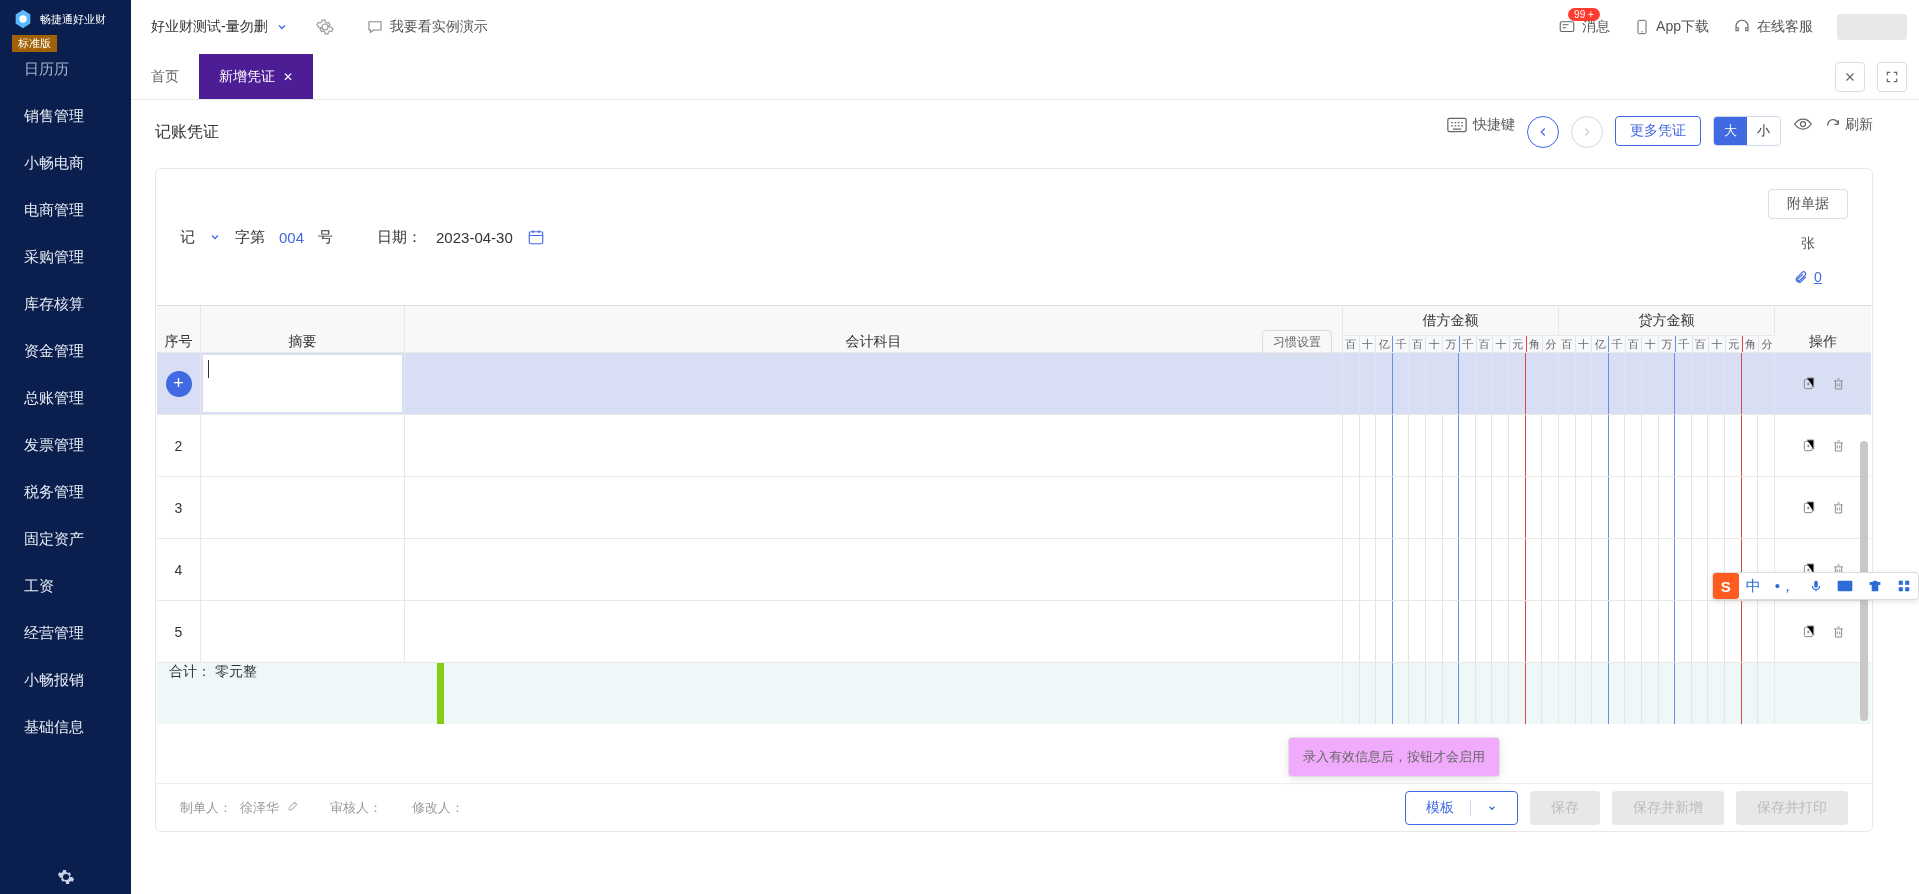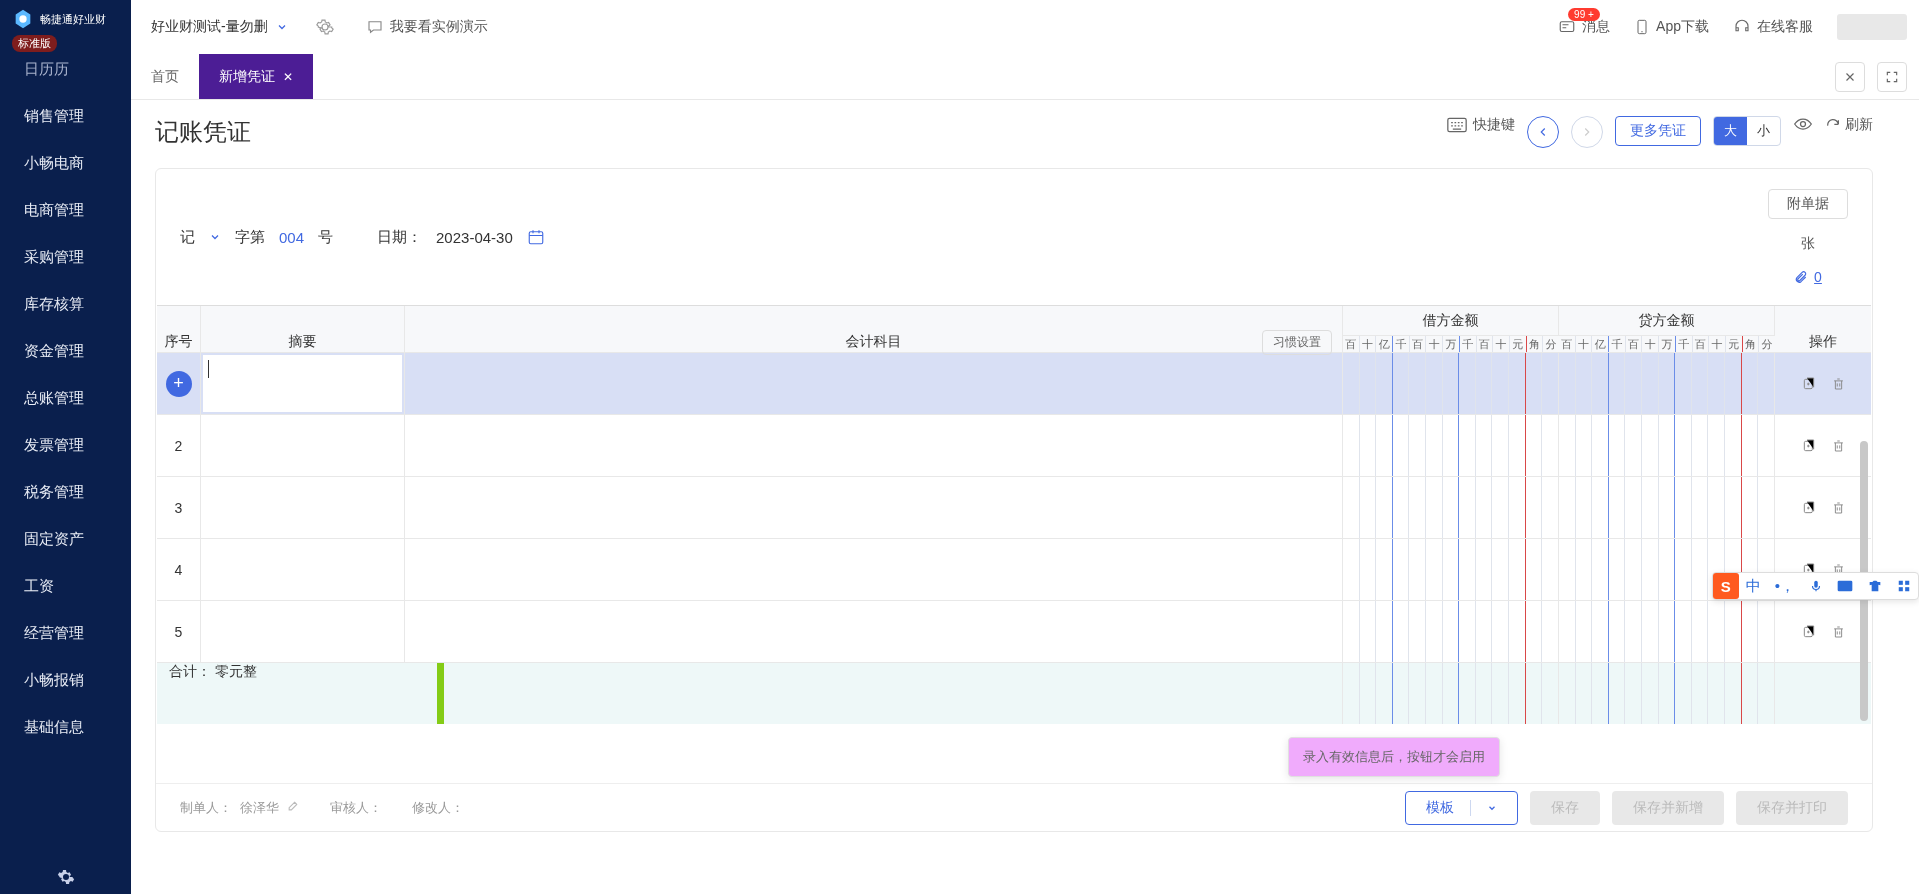--- a/index.html
+++ b/index.html
@@ -3,21 +3,21 @@
 <meta charset="utf-8">
 <style>
 * { margin: 0; padding: 0; box-sizing: border-box; font-family: -apple-system, "Microsoft YaHei", sans-serif; }
 body { width: 1919px; height: 894px; overflow: hidden; background: #fff; font-size: 14px; color: #333; position: relative; }
 
 
 .sidebar { position: absolute; left: 0; top: 0; width: 131px; height: 100%; background: #0a1f4d; color: #fff; }
 .logo-area { padding: 8px 0 4px 12px; display: flex; align-items: center; gap: 6px; }
 .logo-icon { width: 22px; height: 22px; }
 .logo-text { font-size: 11px; font-weight: 500; }
-.edition-badge { background: #7f1d1d; color: #fff; font-size: 11px; padding: 1px 6px; border-radius: 8px; margin-left: 12px; display: inline-block; }
+.edition-badge { background: #a16207; color: #fff; font-size: 11px; padding: 1px 6px; border-radius: 0; margin-left: 12px; display: inline-block; }
 .nav-list { margin-top: 6px; }
 .nav-item { padding: 14px 0 14px 24px; font-size: 15px; color: #e8ecf5; cursor: pointer; }
 .nav-item.cut { padding-top: 2px; color: #a8b2cc; }
 .sidebar-gear { position: absolute; bottom: 8px; left: 50%; transform: translateX(-50%); }
 
 
 .top-header { position: absolute; left: 131px; top: 0; right: 0; height: 54px; display: flex; align-items: center; padding: 0 12px; }
 .org-select { display: flex; align-items: center; gap: 8px; padding: 4px 8px; }
 .org-name { color: #333; }
 .chev-down { color: #4169e1; }
@@ -32,21 +32,21 @@
 .tabs-bar { position: absolute; left: 131px; top: 54px; right: 0; height: 46px; border-bottom: 1px solid #e8e8e8; display: flex; align-items: center; }
 .tab { padding: 0 20px; height: 100%; display: flex; align-items: center; gap: 8px; color: #666; }
 .tab.active { background: #4c1d95; color: #fff; }
 .tab-close { font-size: 12px; }
 .tabs-right { margin-left: auto; display: flex; align-items: center; gap: 12px; padding-right: 12px; }
 .icon-btn-sq { width: 30px; height: 30px; border: 1px solid #ddd; border-radius: 4px; display: flex; align-items: center; justify-content: center; color: #666; }
 
 
 .page-area { position: absolute; left: 131px; top: 100px; right: 22px; bottom: 0; padding: 16px 24px 0 24px; }
 .page-head { display: flex; align-items: center; margin-bottom: 20px; }
-.page-title { font-size: 24px; color: #333; }
+.page-title { font-size: 16px; color: #333; }
 .ph-right { margin-left: auto; display: flex; align-items: flex-start; gap: 12px; }
 .kb-btn { display: flex; align-items: center; gap: 6px; color: #555; }
 .nav-arrow { width: 32px; height: 32px; border: 1px solid #d0d8e8; border-radius: 50%; display: flex; align-items: center; justify-content: center; }
 .nav-arrow.active { border-color: #4169e1; color: #4169e1; }
 .nav-arrow.disabled { color: #ccc; }
 .more-btn { border: 1px solid #4169e1; color: #4169e1; padding: 5px 14px; border-radius: 4px; }
 .size-toggle { display: flex; border: 1px solid #d0d8e8; border-radius: 4px; overflow: hidden; }
 .size-btn { padding: 5px 10px; font-size: 13px; }
 .size-btn.active { background: #4169e1; color: #fff; }
 .refresh-link { display: flex; align-items: center; gap: 4px; color: #555; }

